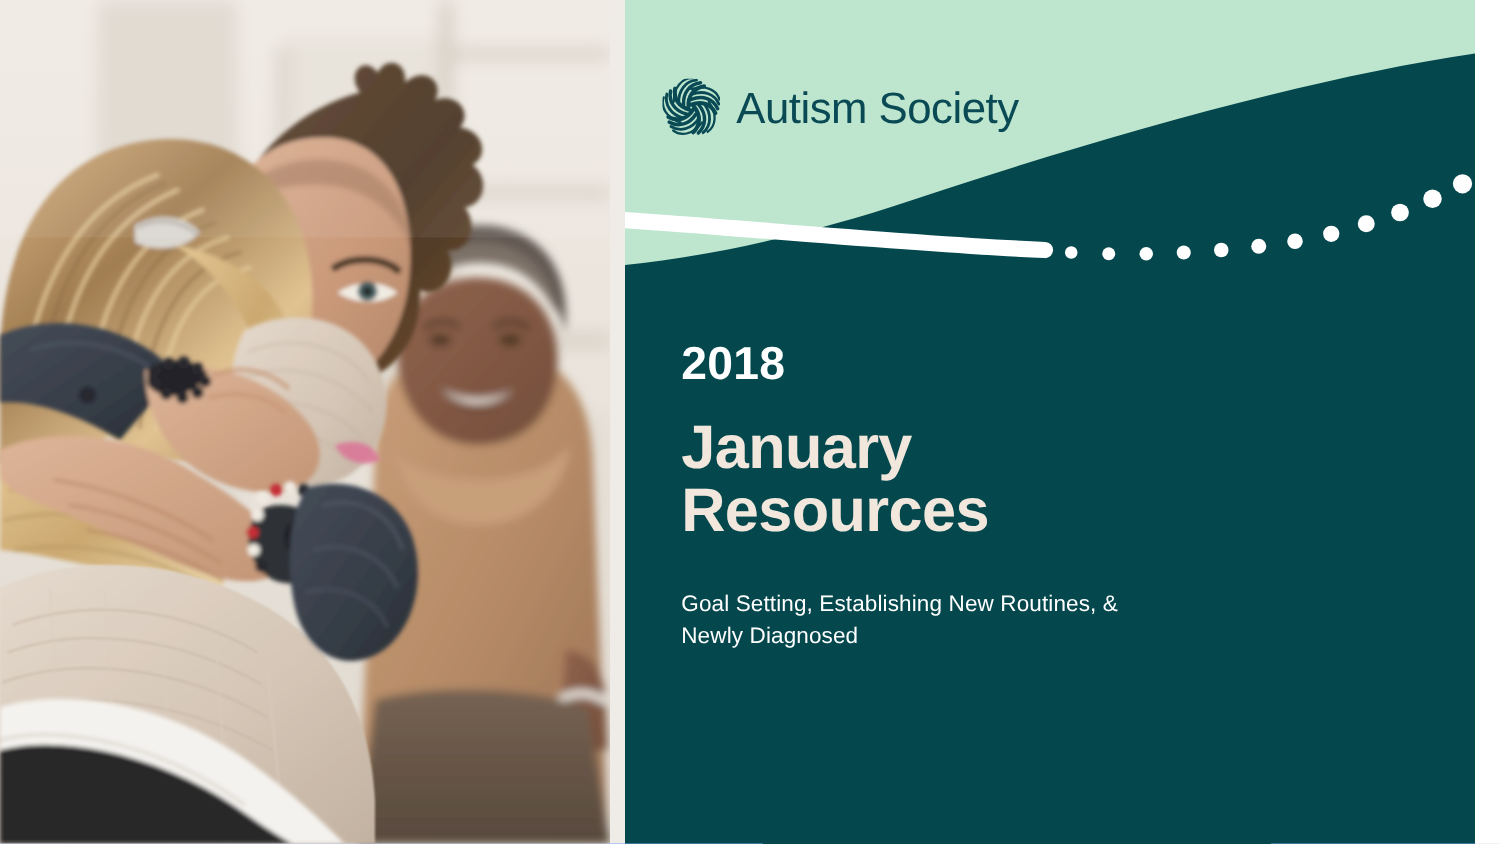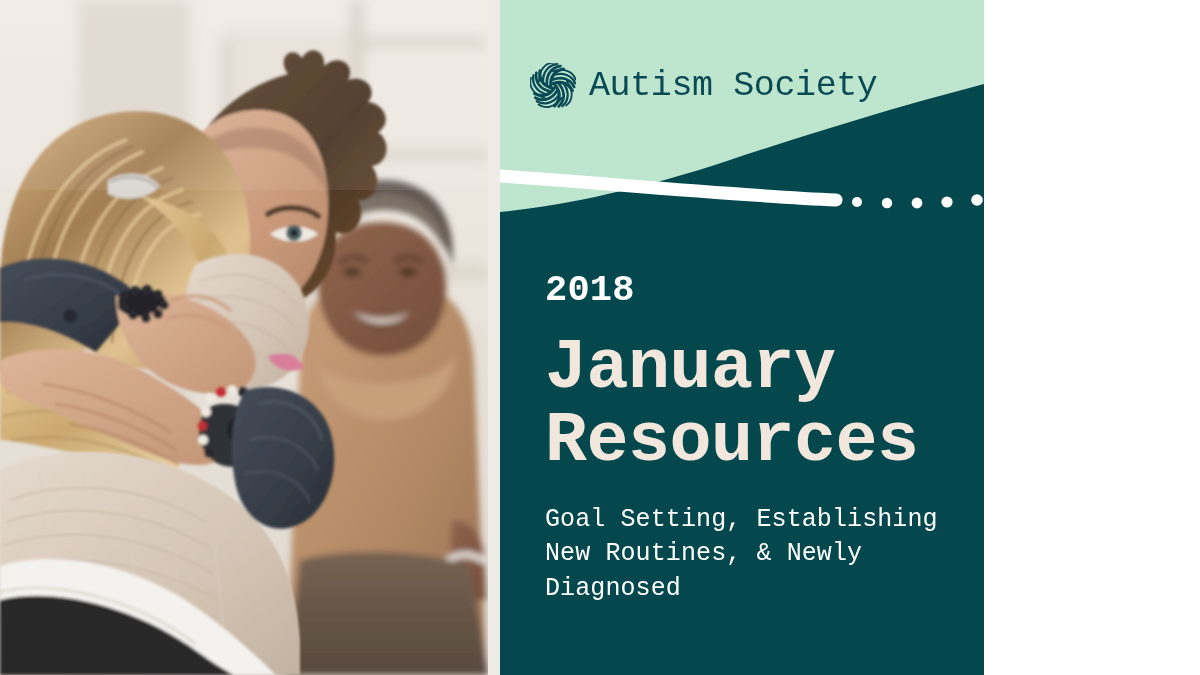--- a/index.html
+++ b/index.html
@@ -7,24 +7,23 @@
 
   html, body {
     width:1200px; height:675px;
     overflow:hidden;
     background:#ffffff;
     font-family:"Liberation Sans", sans-serif;
   }
 
   #canvas {
     position:relative;
-    width:984px; height:675px;
+    width:1180px; height:675px;
     overflow:hidden;
     background:#3b82f6;
-    font-family:Liberation Mono, monospace;
   }
 
   
   #photo {
     position:absolute;
     left:0; top:0;
     width:488px; height:675px;
     overflow:hidden;
     background:#e9e4dd;
   }
@@ -74,30 +73,30 @@
   }
   #year {
     font-size:37px;
     font-weight:bold;
     color:#ffffff;
     letter-spacing:0.2px;
     line-height:1;
     margin-bottom:24px;
   }
   #headline {
-    font-size:70px;
+    font-size:49px;
     font-weight:bold;
     color:#f2e7dc;
     line-height:1.04;
     letter-spacing:-0.5px;
     max-width:330px;
-    margin-bottom:24px;
+    margin-bottom:36px;
   }
   #subtitle {
-    font-size:25px;
+    font-size:18px;
     font-weight:400;
     color:#ffffff;
     line-height:1.38;
     letter-spacing:0.1px;
     max-width:400px;
   }
 </style>
 </head>
 <body>
 

